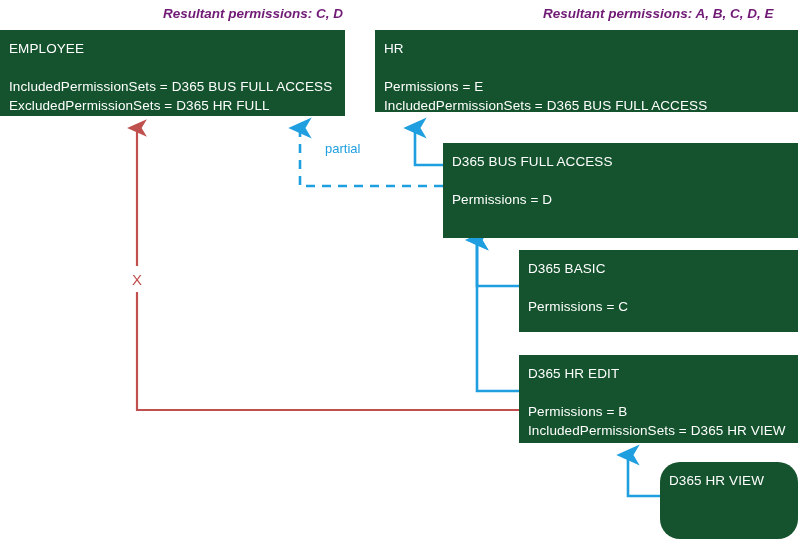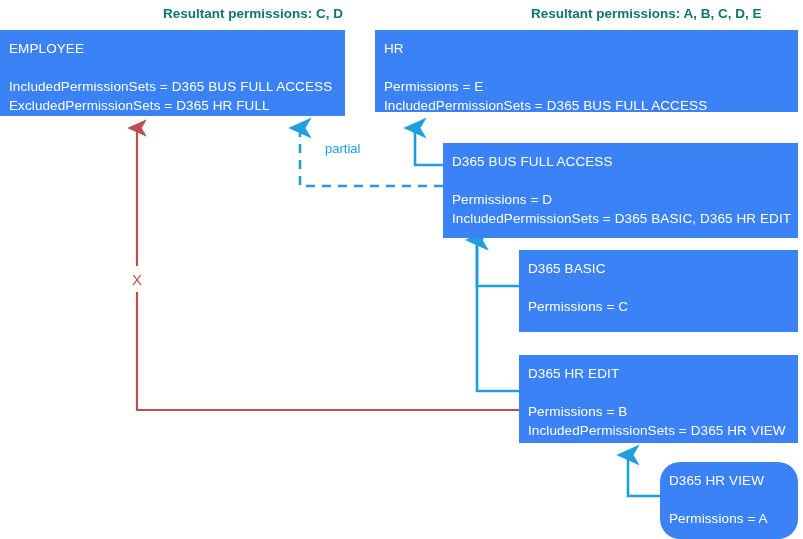--- a/index.html
+++ b/index.html
@@ -22,42 +22,43 @@
   }
   svg.edges {
     position: absolute;
     left: 0; top: 0;
     width: 803px;
     height: 539px;
     pointer-events: none;
   }
   .node {
     position: absolute;
-    background: #3b82f6;
+    background: #14532d;
     color: #ffffff;
     box-sizing: border-box;
     padding: 9px 10px 9px 9px;
     font-size: 13.5px;
     line-height: 19px;
     letter-spacing: 0.1px;
   }
   .node .title {
     display: block;
     margin-bottom: 19px;
     white-space: nowrap;
   }
   .node .line {
     display: block;
     white-space: nowrap;
   }
   .caption {
     position: absolute;
+    font-style: italic;
     font-weight: bold;
     font-size: 13.5px;
-    color: #0f766e;
+    color: #701a75;
     white-space: nowrap;
   }
   .edge-label {
     position: absolute;
     font-size: 13px;
     color: #1f9fe0;
     white-space: nowrap;
   }
   .x-mark {
     position: absolute;
@@ -69,21 +70,21 @@
 
   
   #node-employee      { left: 0px;   top: 30px;  width: 345px; height: 86px; }
   #node-hr            { left: 375px; top: 30px;  width: 423px; height: 82px; }
   #node-busfull       { left: 443px; top: 143px; width: 355px; height: 95px; }
   #node-basic         { left: 519px; top: 250px; width: 279px; height: 82px; }
   #node-hredit        { left: 519px; top: 355px; width: 279px; height: 88px; }
   #node-hrview        { left: 660px; top: 462px; width: 138px; height: 77px; border-radius: 20px; }
 
   #caption-left  { left: 163px; top: 6px; }
-  #caption-right { left: 531px; top: 6px; }
+  #caption-right { left: 543px; top: 6px; }
   #label-partial { left: 281px; top: 141px; margin-left: 44px; }
   #mark-x        { left: 132px; top: 271px; }
 </style>
 </head>
 <body>
 
 <div id="canvas">
 
   <svg class="edges" viewBox="0 0 803 539">
     <defs>
@@ -133,36 +134,34 @@
 
   <div class="node" id="node-hr">
     <span class="title">HR</span>
     <span class="line">Permissions = E</span>
     <span class="line">IncludedPermissionSets = D365 BUS FULL ACCESS</span>
   </div>
 
   <div class="node" id="node-busfull">
     <span class="title">D365 BUS FULL ACCESS</span>
     <span class="line">Permissions = D</span>
-    <span class="line">IncludedPermissionSets = D365 BASIC, D365 HR EDIT</span>
   </div>
 
   <div class="node" id="node-basic">
     <span class="title">D365 BASIC</span>
     <span class="line">Permissions = C</span>
   </div>
 
   <div class="node" id="node-hredit">
     <span class="title">D365 HR EDIT</span>
     <span class="line">Permissions = B</span>
     <span class="line">IncludedPermissionSets = D365 HR VIEW</span>
   </div>
 
   <div class="node" id="node-hrview">
     <span class="title">D365 HR VIEW</span>
-    <span class="line">Permissions = A</span>
   </div>
 
   <div class="edge-label" id="label-partial">partial</div>
 
   <div class="x-mark" id="mark-x">X</div>
 
 </div>
 
 </body></html>

